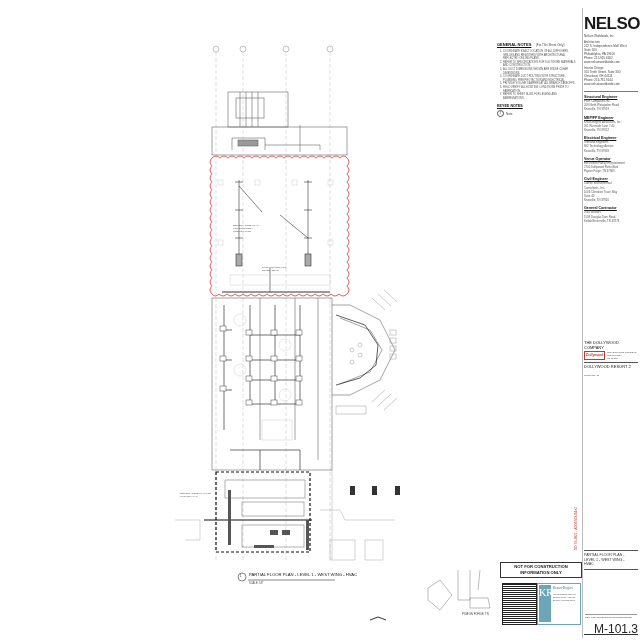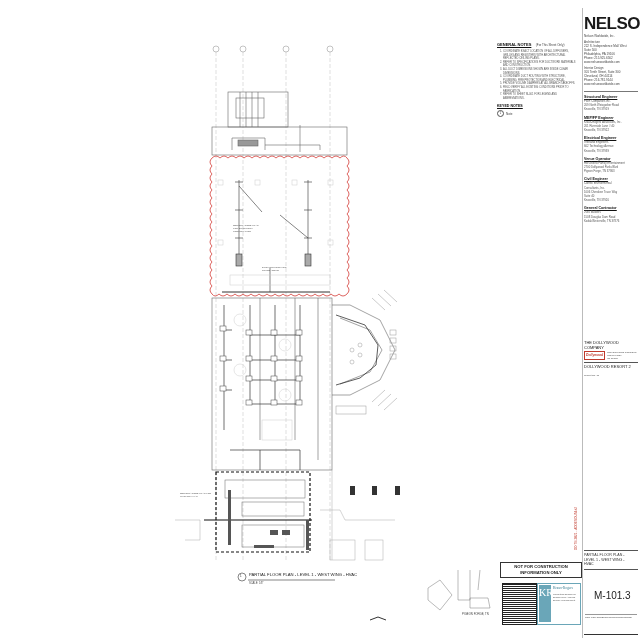--- a/index.html
+++ b/index.html
@@ -287,21 +287,21 @@
   </div>
 
   <div class="rv" style="left:574px;top:480px;height:70px;">DD TB 2021 - ADDENDUM #2</div>
 
   <div class="abs" style="left:584px;top:550px;width:54px;border-top:0.8px solid #555;border-bottom:0.8px solid #555;padding:2px 0;">
     <div style="font-size:3.6px;line-height:4.6px;color:#333;">PARTIAL FLOOR PLAN -</div>
     <div style="font-size:3.6px;line-height:4.6px;color:#333;">LEVEL 1 - WEST WING -</div>
     <div style="font-size:3.6px;line-height:4.6px;color:#333;">HVAC</div>
   </div>
   <div class="abs tiny" style="left:585px;top:614px;font-size:2.4px;border-top:0.6px solid #999;width:52px;padding-top:1px;">NOT FOR CONSTRUCTION DOCUMENTS</div>
-  <div class="abs" style="left:594px;top:590px;font-size:10px;color:#222;">M-101.3</div>
+  <div class="abs" style="left:594px;top:622px;font-size:12px;color:#222;">M-101.3</div>
   <div class="hline" style="left:584px;top:634px;width:54px;border-color:#333;"></div>
 
   <div class="stamp" style="left:500px;top:562px;width:80px;height:14px;text-align:center;">
     <div style="font-size:4.2px;font-weight:bold;line-height:6px;margin-top:1px;">NOT FOR CONSTRUCTION</div>
     <div style="font-size:4.2px;font-weight:bold;line-height:5px;">INFORMATION ONLY</div>
   </div>
 
   <div class="abs" style="left:502px;top:583px;width:33px;height:40px;background:repeating-linear-gradient(180deg,#222 0 1px,#fff 1px 2px);border:0.6px solid #222;"></div>
 
   <div class="kr" style="left:537px;top:583px;width:42px;height:40px;">

